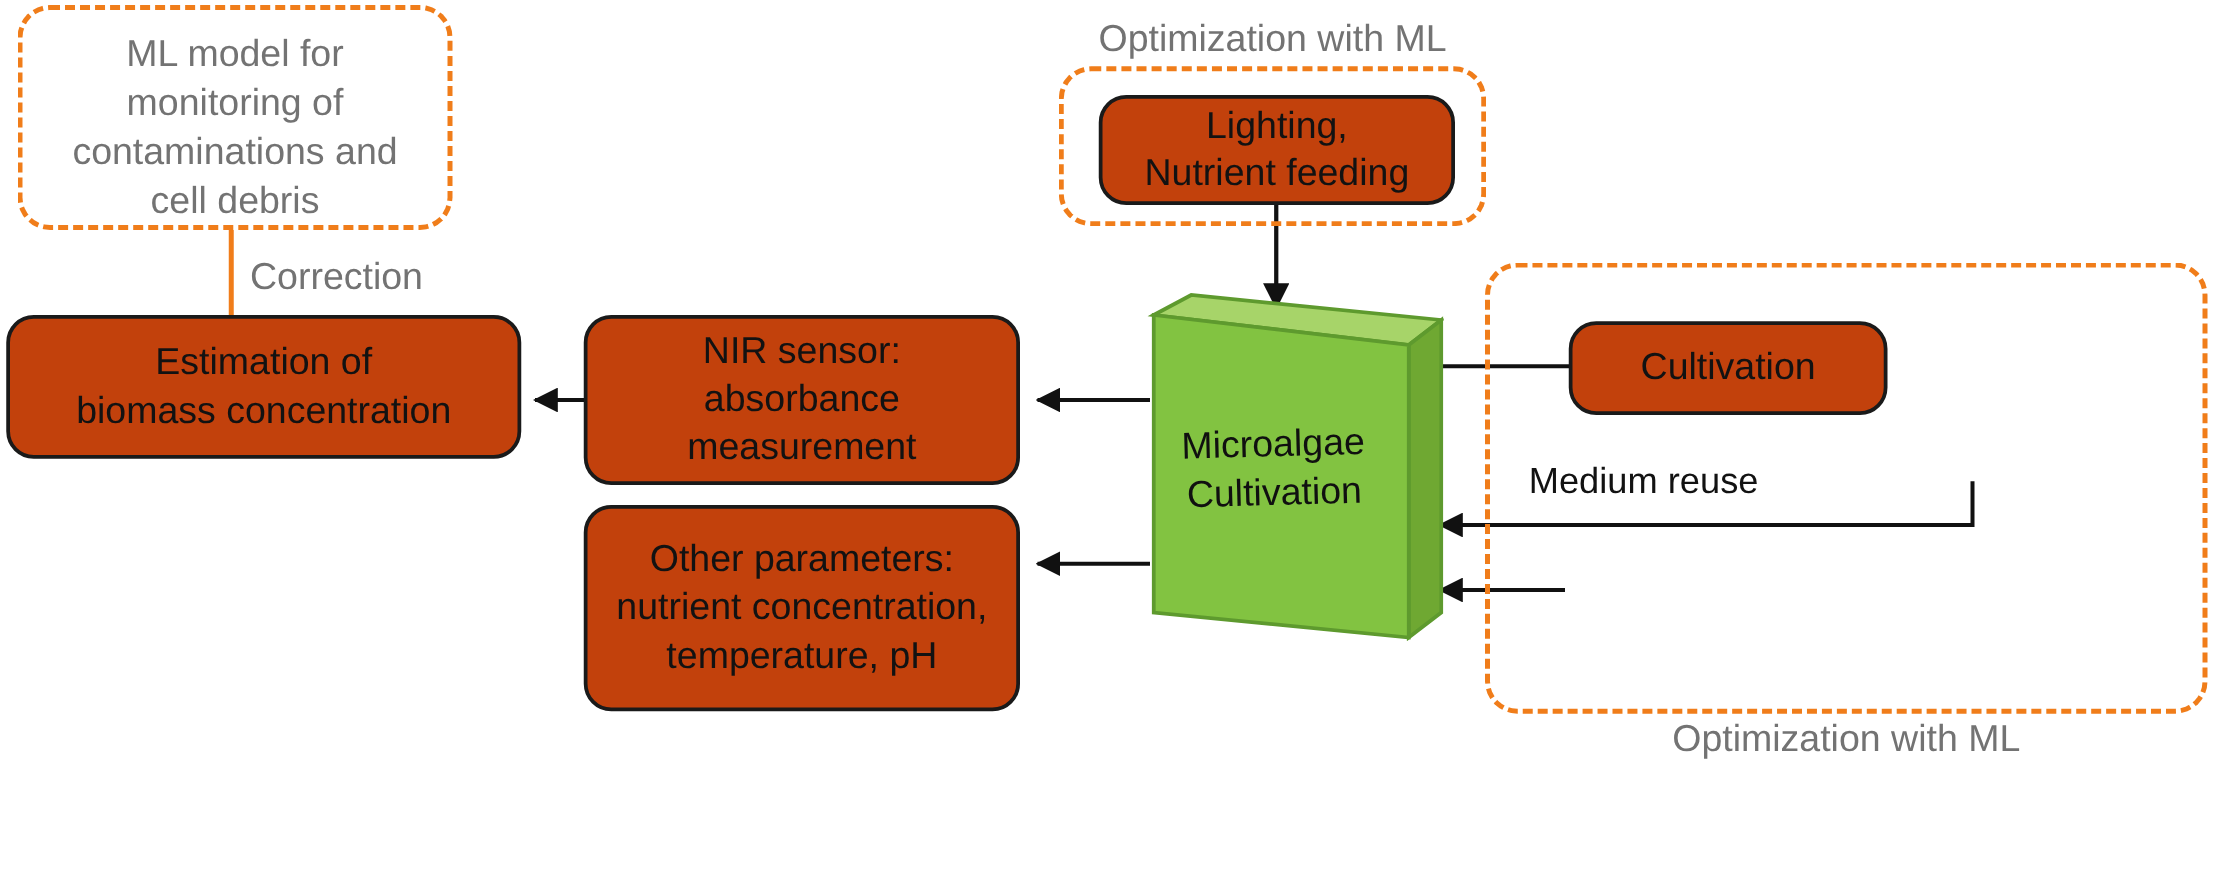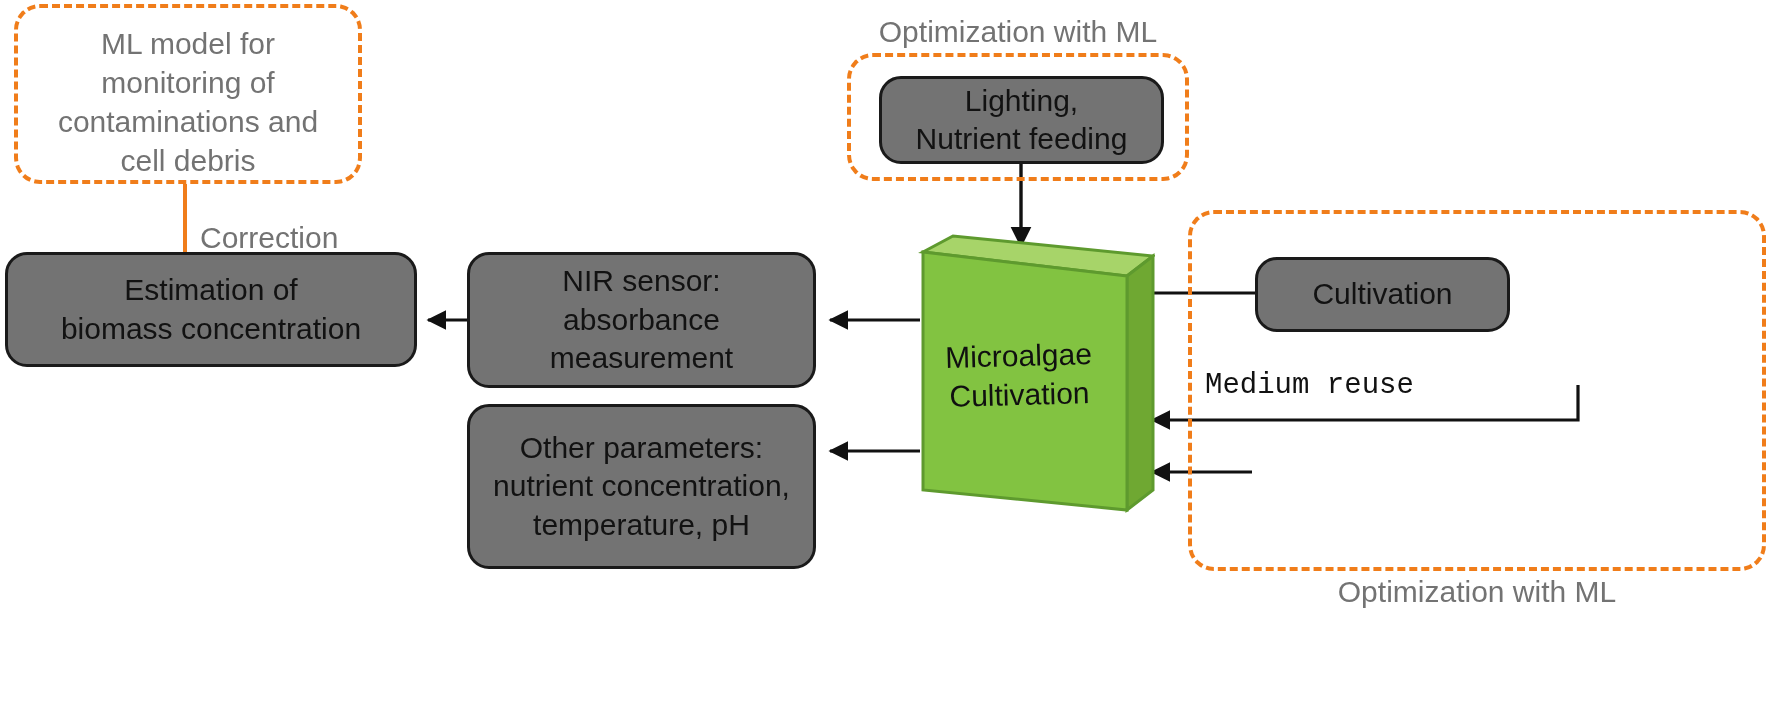--- a/index.html
+++ b/index.html
@@ -5,21 +5,21 @@
   html,body{margin:0;padding:0;background:#ffffff;}
   body{width:1789px;height:702px;overflow:hidden;font-family:"Liberation Sans",sans-serif;}
   #stage{position:relative;width:1789px;height:702px;background:#fff;}
   svg.layer{position:absolute;left:0;top:0;width:1789px;height:702px;}
 
   .node{
     position:absolute;
     box-sizing:border-box;
     border:3px solid #1a1a1a;
     border-radius:22px;
-    background:#737373;
+    background:#c2410c;
     display:flex;
     align-items:center;
     justify-content:center;
     text-align:center;
     color:#121212;
     font-family:"Liberation Sans",sans-serif;
     font-size:30px;
     line-height:1.28;
     white-space:pre-line;
     z-index:3;
@@ -41,24 +41,25 @@
     font-size:30px;
     line-height:1.3;
     text-align:center;
     white-space:pre-line;
     z-index:2;
   }
 
   .edge-label{
     position:absolute;
     color:#121212;
-    font-family:Liberation Mono, monospace;
+    font-family:Liberation Sans, sans-serif;
     font-size:29px;
     z-index:4;
     white-space:nowrap;
+    margin-left:18px;
   }
 
   #cuboid{position:absolute;z-index:2;}
   .cub-text{
     position:absolute;
     color:#101010;
     font-family:"Liberation Sans",sans-serif;
     font-size:30px;
     line-height:1.3;
     text-align:center;
@@ -123,21 +124,21 @@
 
     <g>
       <path d="M 1578 385 L 1578 420 L 1152 420" fill="none" stroke="#111111" stroke-width="3.2" marker-end="url(#arrowBlack)"></path>
     </g>
 
     <g>
       <line x1="1252" y1="472" x2="1152" y2="472" stroke="#111111" stroke-width="3.2" marker-end="url(#arrowBlack)"></line>
     </g>
   </svg>
 
-  <div class="orange-text" style="left:200px;top:218px;width:220px;text-align:left;">Correction</div>
+  <div class="orange-text" style="left:200px;top:202px;width:220px;text-align:left;">Correction</div>
 
   <div class="edge-label" style="left:1205px;top:369px;">Medium reuse</div>
 
   <div id="cuboid" style="left:905px;top:228px;width:250px;height:288px;">
     <svg width="250" height="288" viewBox="0 0 250 288" xmlns="http://www.w3.org/2000/svg">
 
       <polygon points="18,24 48,8 248,28 222,48" fill="#A7D469" stroke="#5E9A2E" stroke-width="3"></polygon>
 
       <polygon points="222,48 248,28 248,262 222,282" fill="#6FA832" stroke="#5E9A2E" stroke-width="3"></polygon>
 

